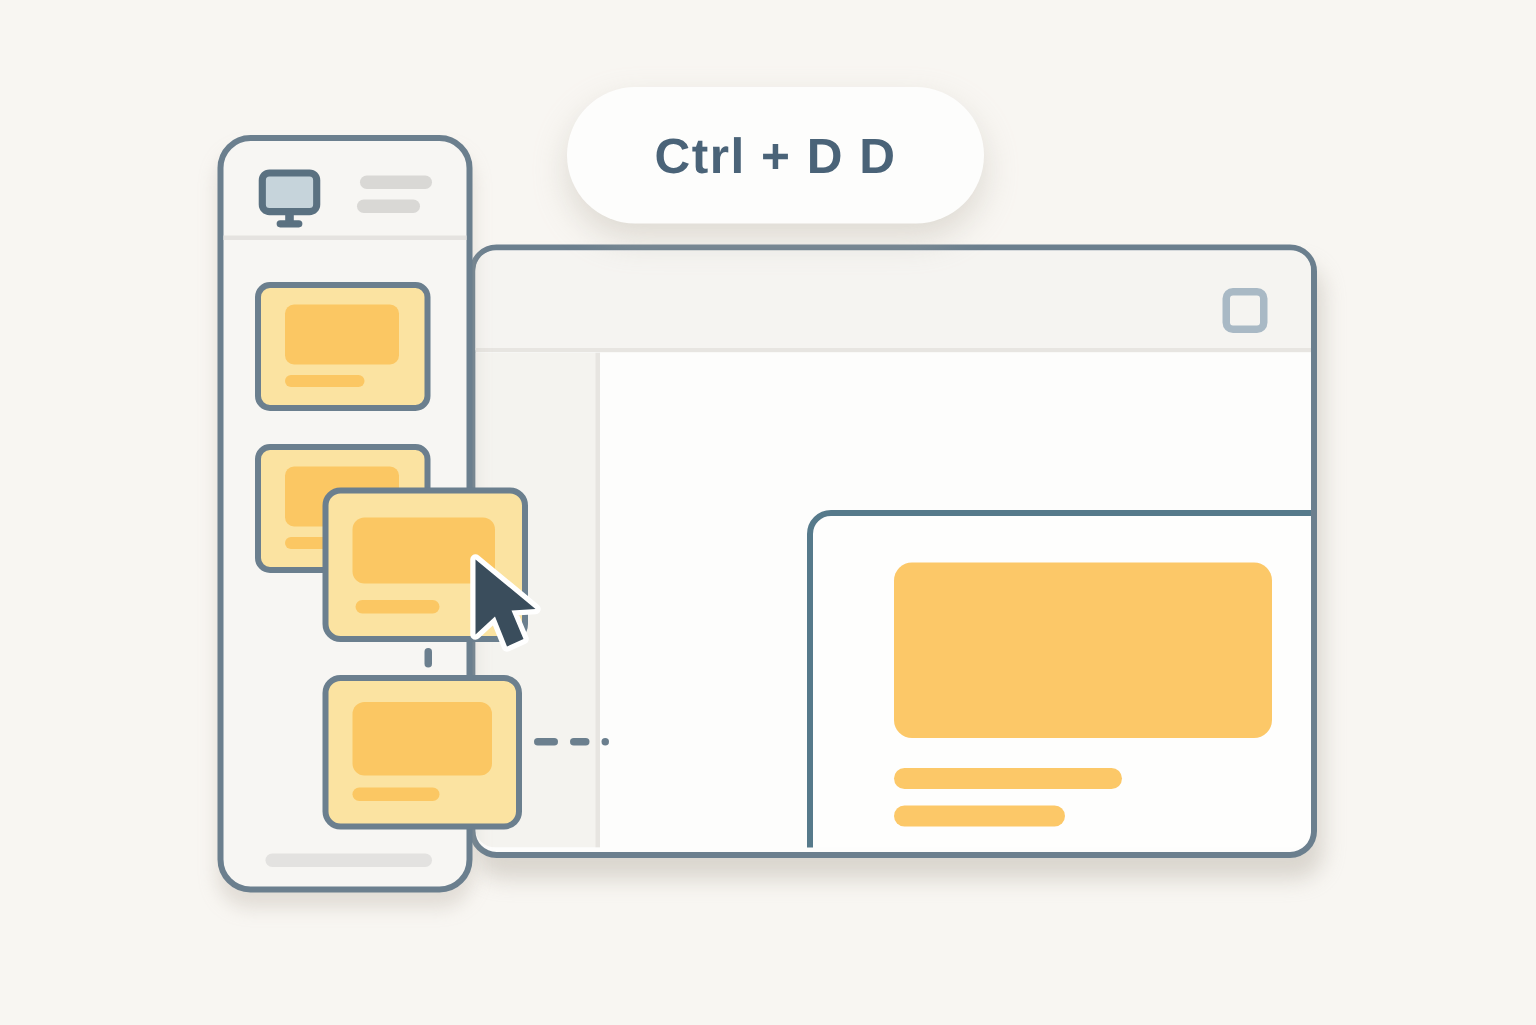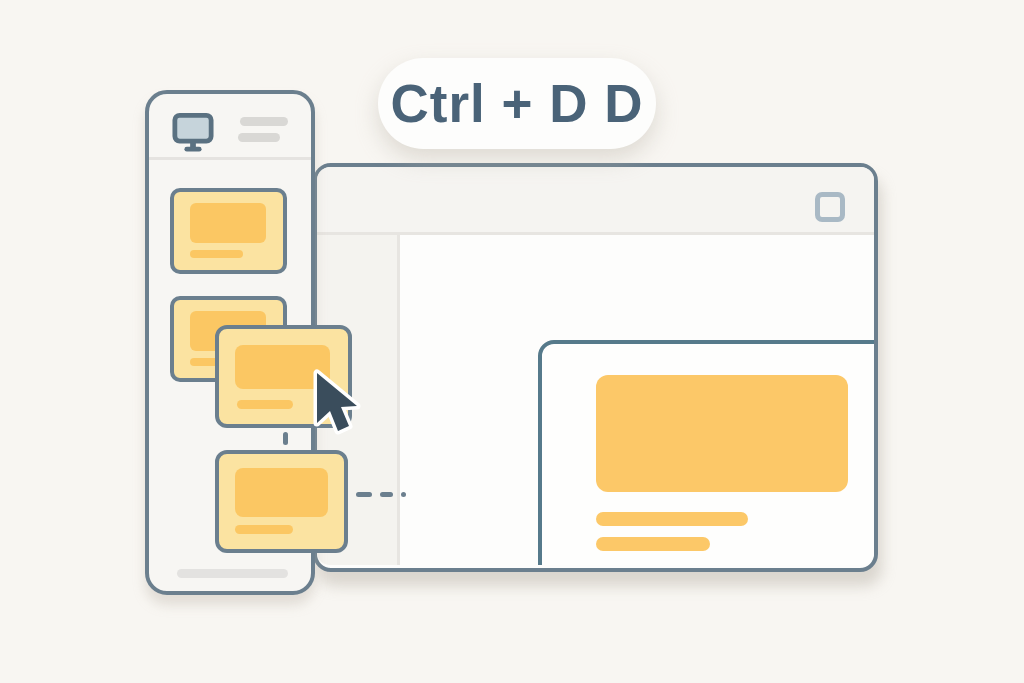--- a/index.html
+++ b/index.html
@@ -29,21 +29,21 @@
   }
   
   .pill{
     position:absolute;left:378px;top:58px;width:278px;height:91px;
     background:#fdfdfc;border-radius:46px;
     box-shadow:0 10px 22px rgba(190,184,172,.45);
     display:flex;align-items:center;justify-content:center;
     z-index:10;
   }
   .pill span{
-    font-size:53px;font-weight:bold;color:var(--shortcut_text);
+    font-size:33px;font-weight:bold;color:var(--shortcut_text);
     letter-spacing:1px;
   }
   
   .window{
     position:absolute;left:313px;top:163px;width:565px;height:409px;
     background:#fdfdfc;
     border:4px solid var(--panel_border);
     border-radius:18px;
     box-shadow:4px 14px 14px rgba(182,176,164,.45);
     z-index:1;

